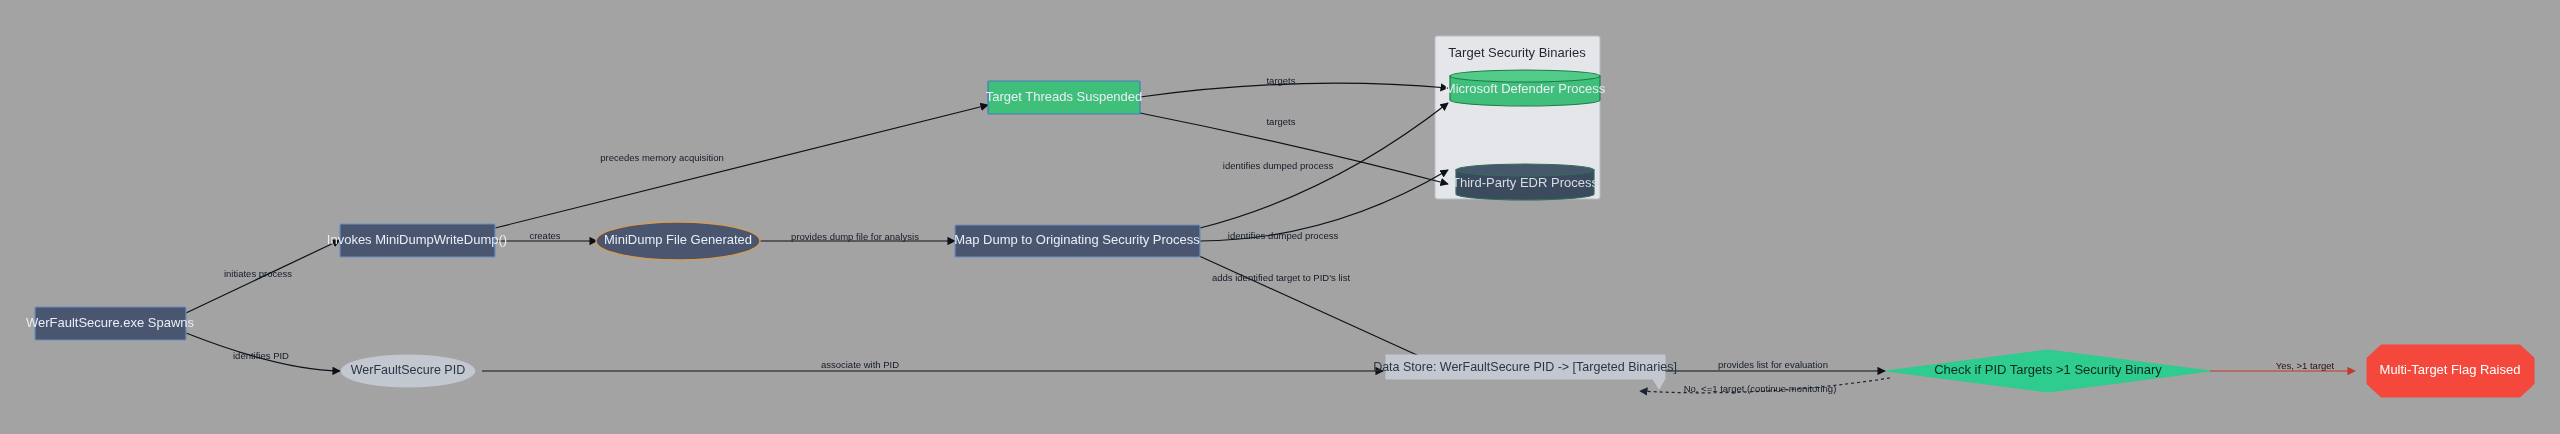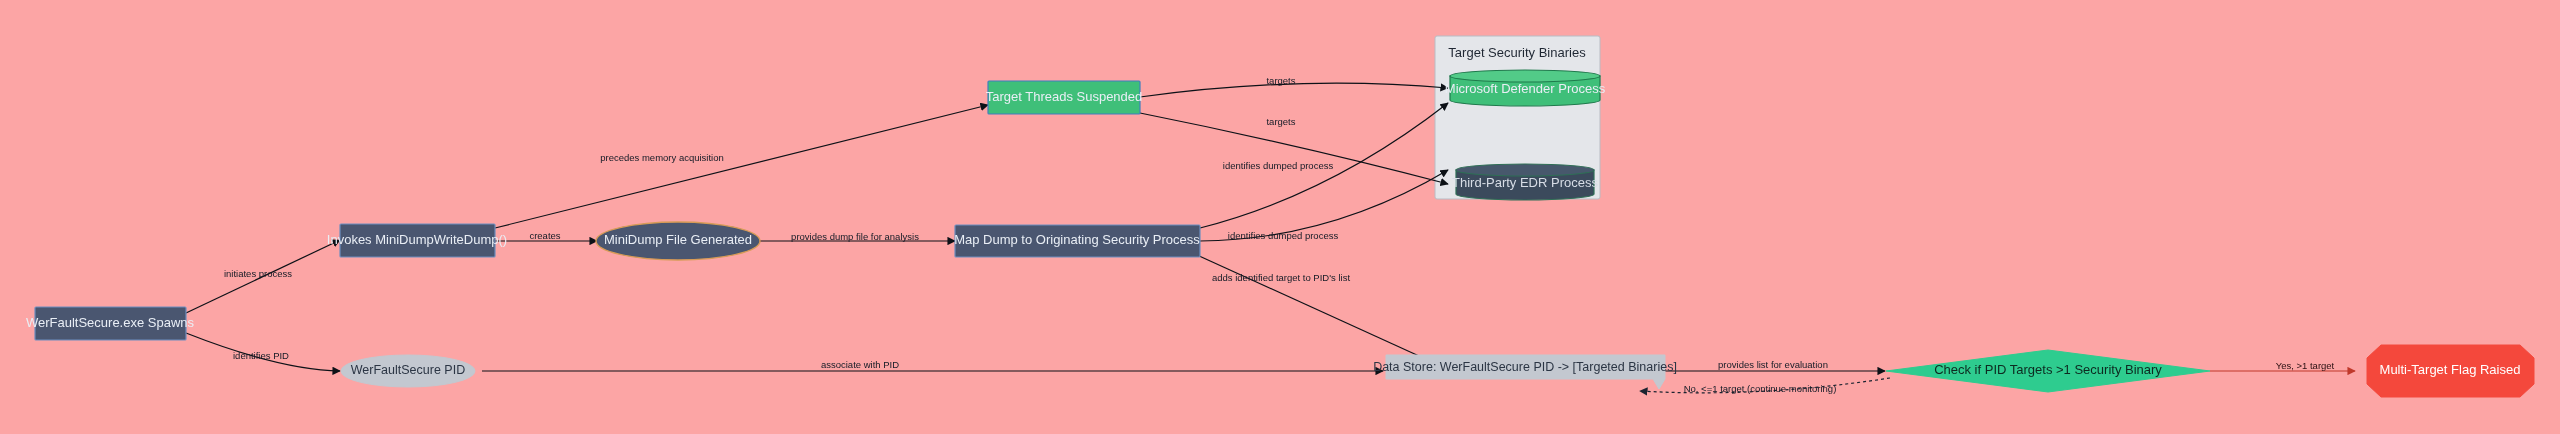--- a/index.html
+++ b/index.html
@@ -10,21 +10,21 @@
   body {
     width: 2560px;
     height: 434px;
     overflow: hidden;
     font-family: "Liberation Sans", sans-serif;
   }
   #diagram-root {
     position: relative;
     width: 2560px;
     height: 434px;
-    background: #fca5a5;
+    background: #a3a3a3;
   }
   svg.flow {
     position: absolute;
     top: 0;
     left: 0;
     width: 2560px;
     height: 434px;
     display: block;
   }
   .node-label {

